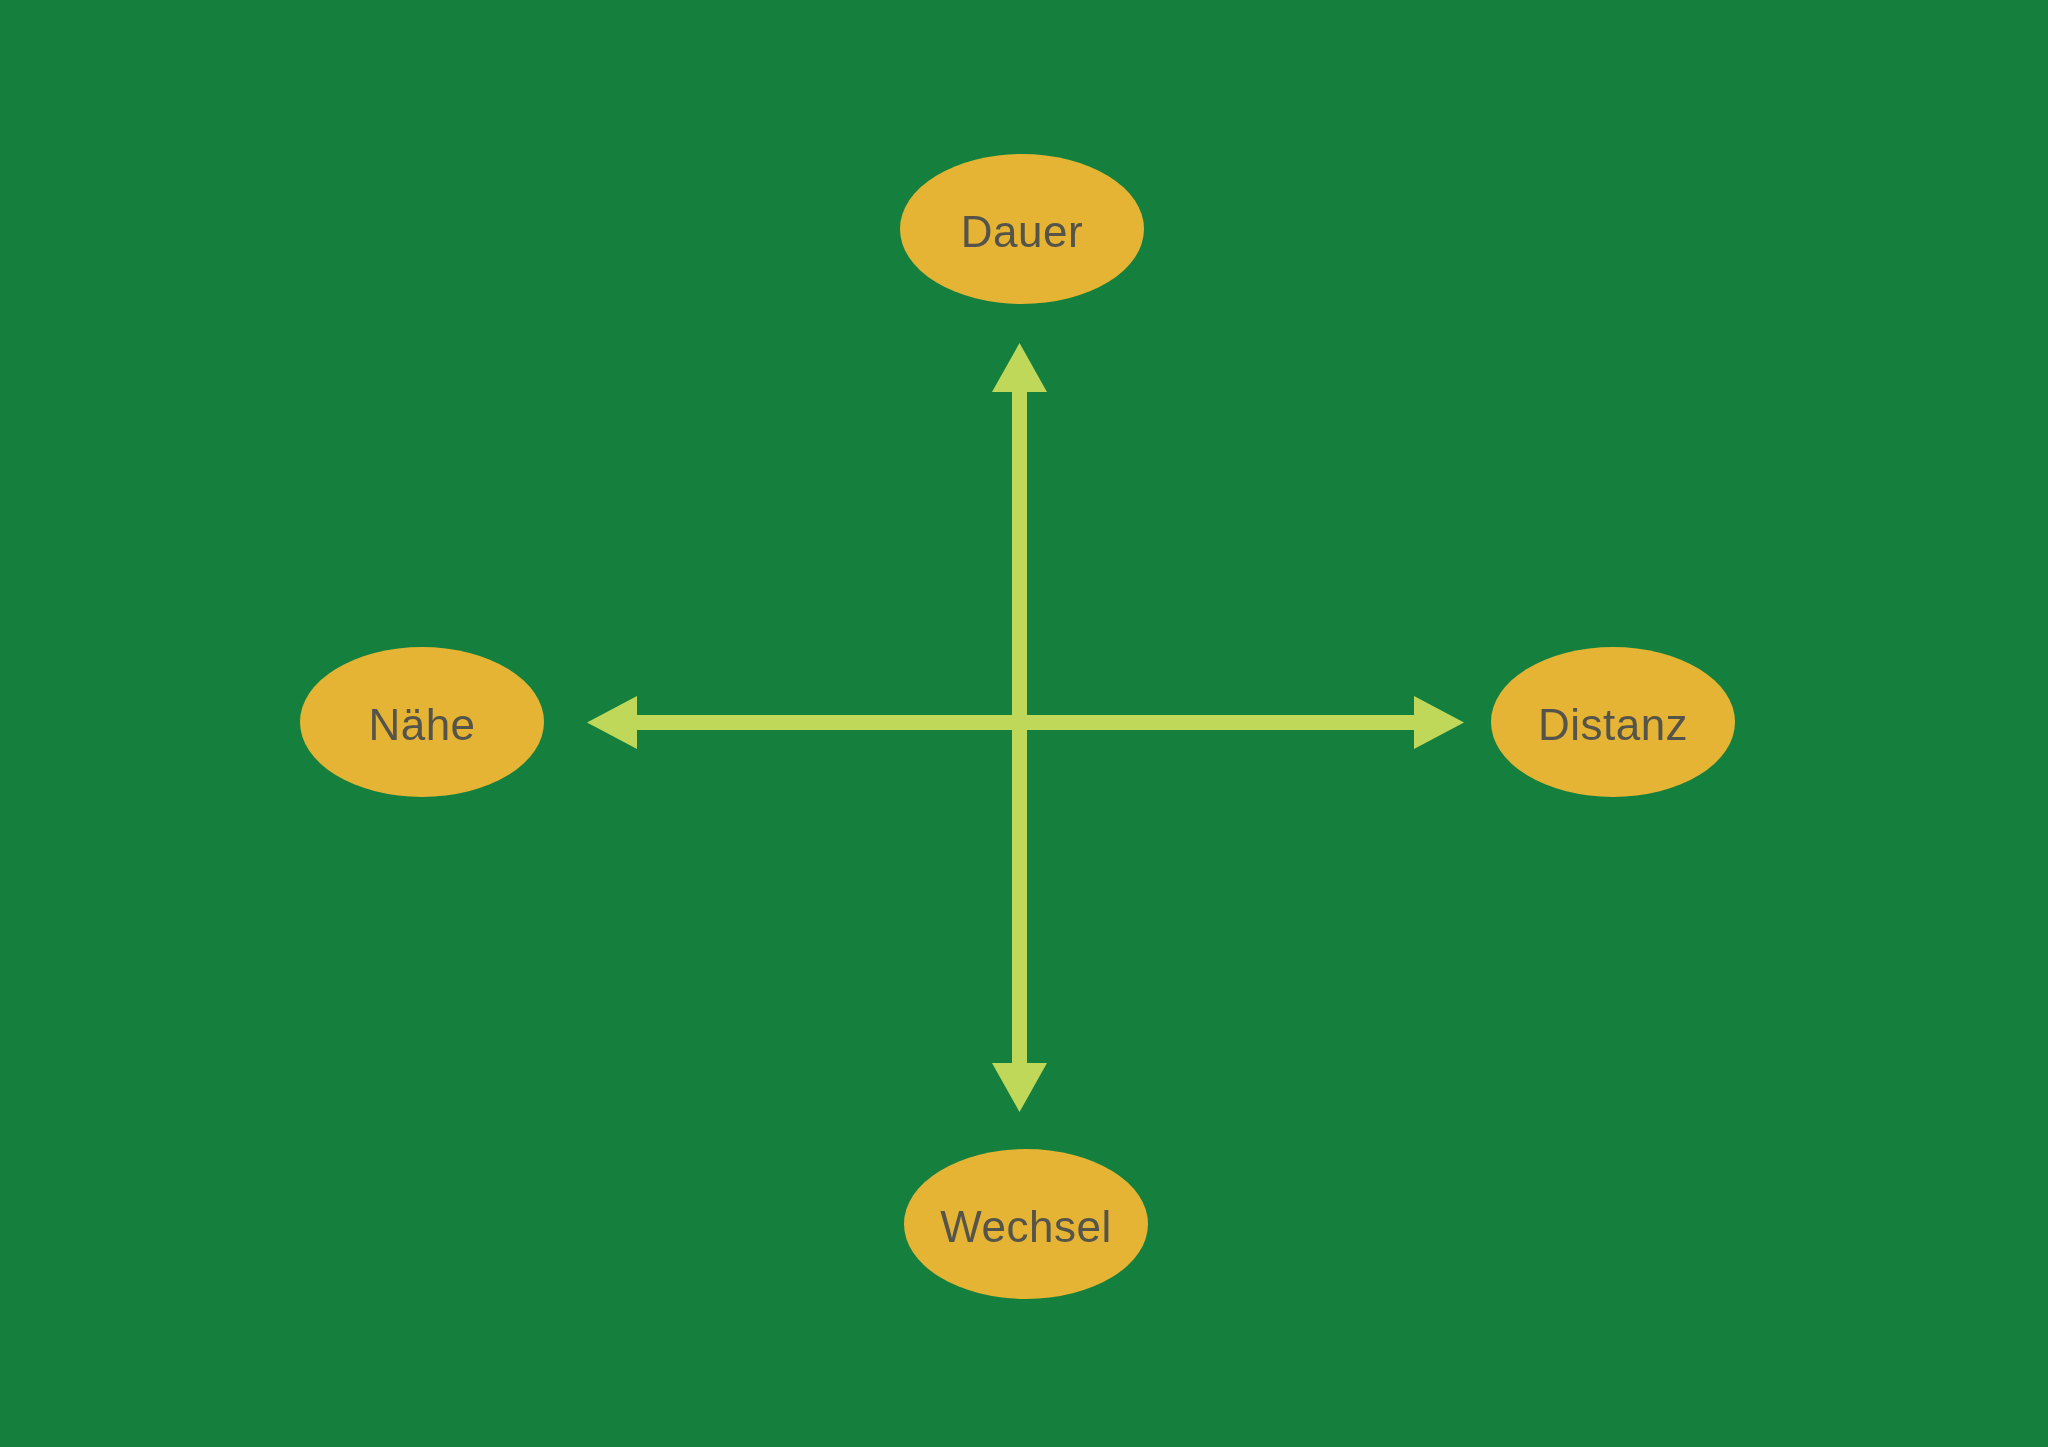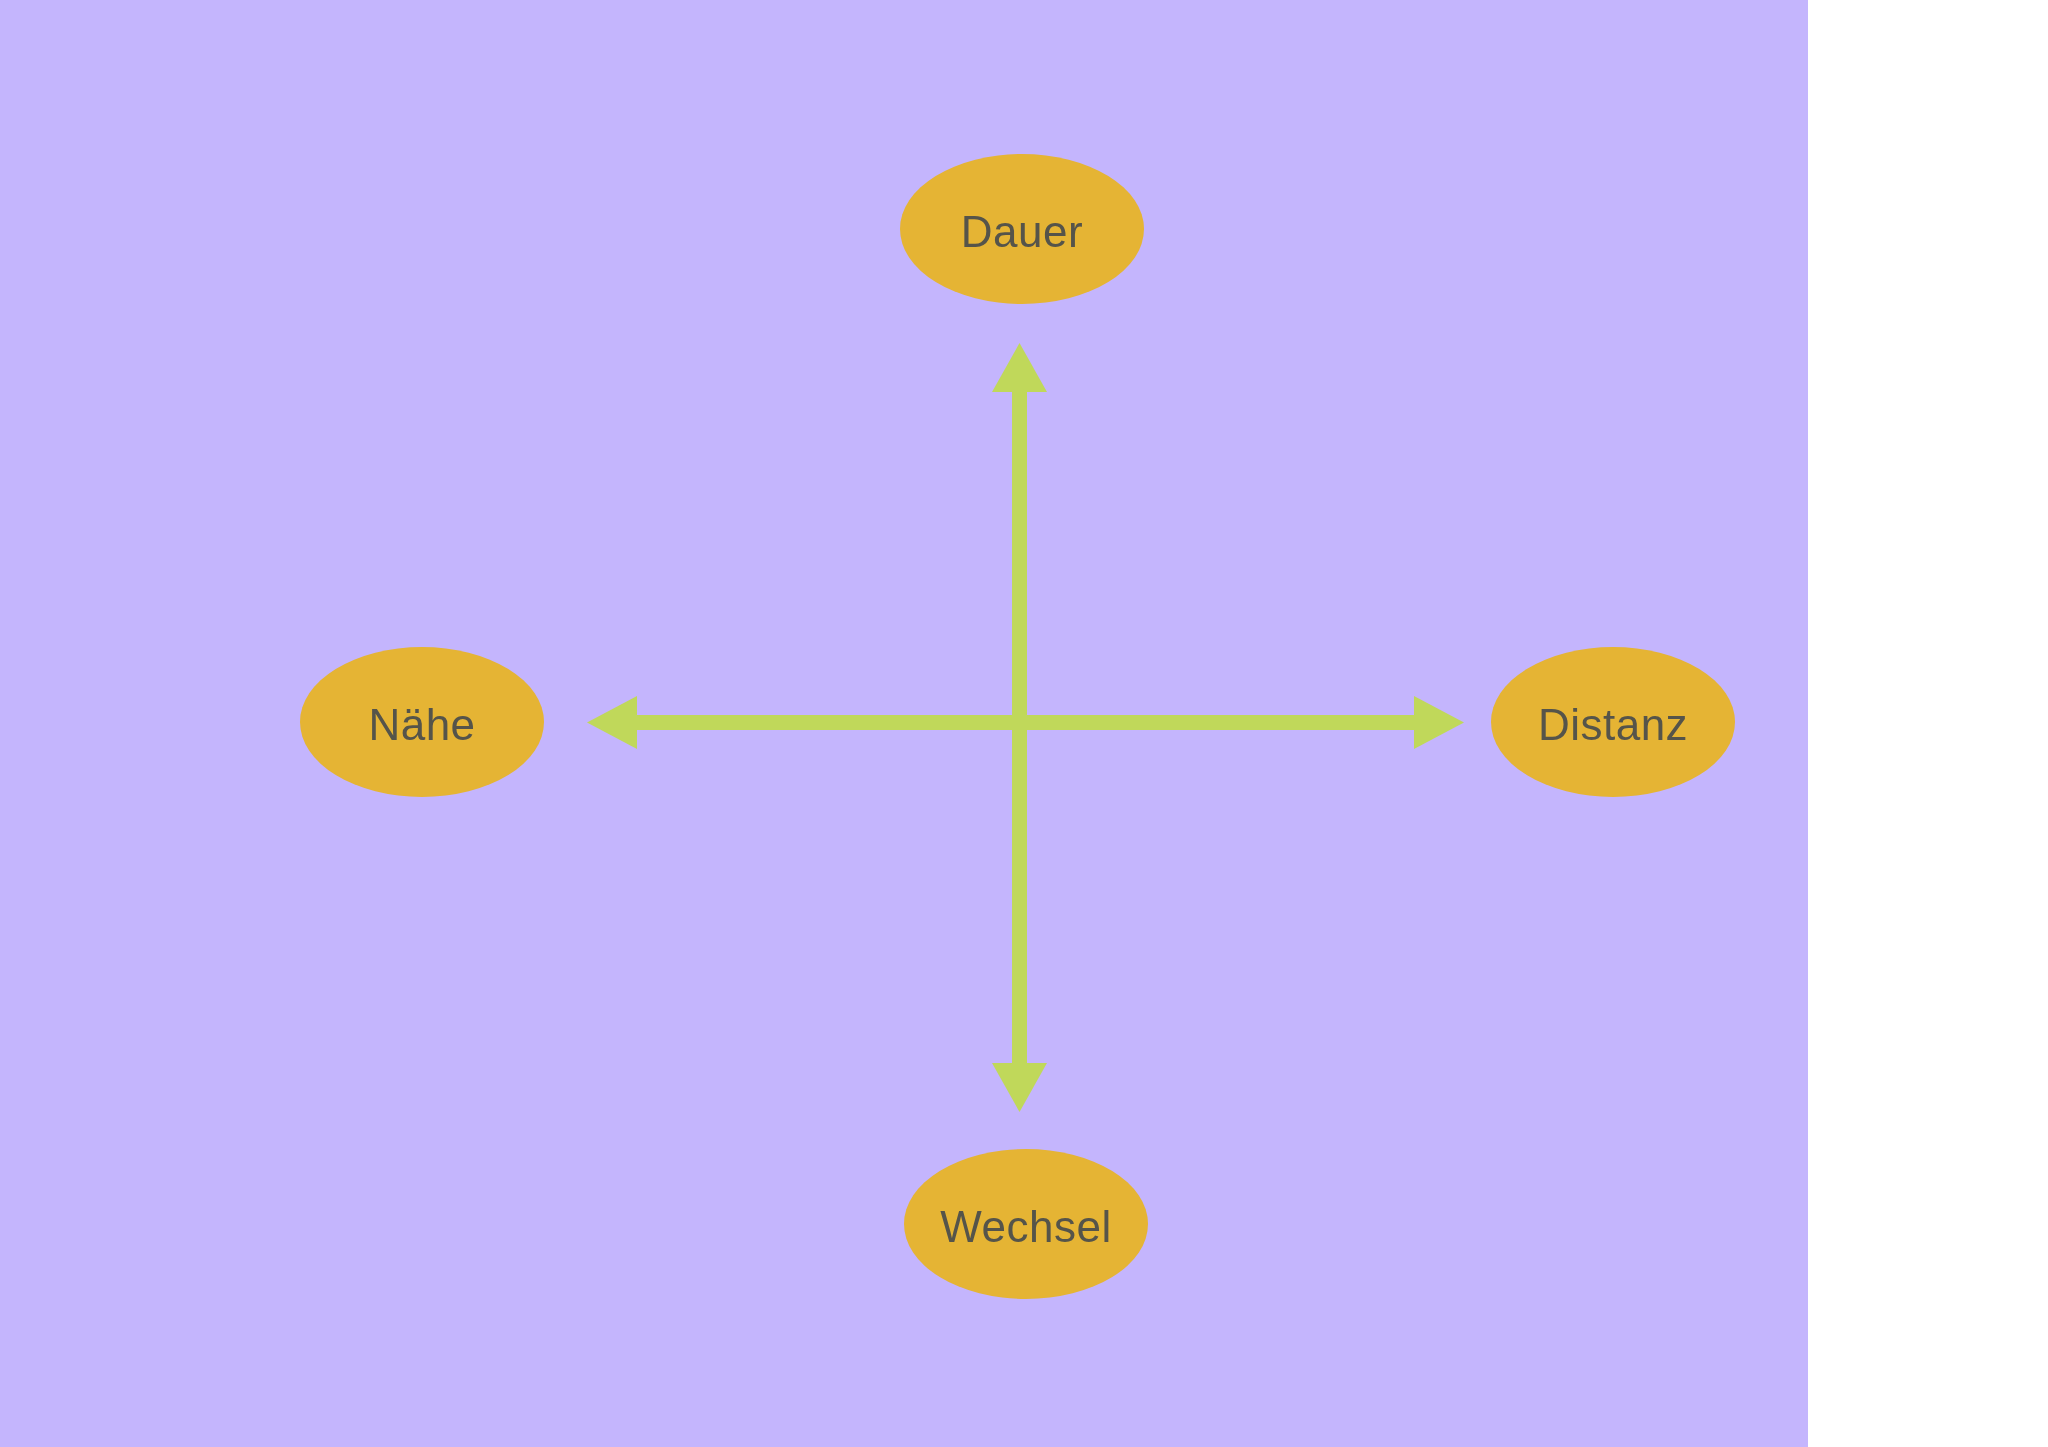--- a/index.html
+++ b/index.html
@@ -2,23 +2,23 @@
 <html><head>
 <meta charset="utf-8">
 <style>
   html, body {
     margin: 0;
     padding: 0;
     background: #ffffff;
   }
   #canvas {
     position: relative;
-    width: 1808px;
+    width: 2048px;
     height: 1447px;
-    background: #c4b5fd;
+    background: #15803d;
     overflow: hidden;
     font-family: "Liberation Sans", sans-serif;
   }
   #diagram-svg {
     position: absolute;
     left: 0;
     top: 0;
     width: 2048px;
     height: 1447px;
   }

